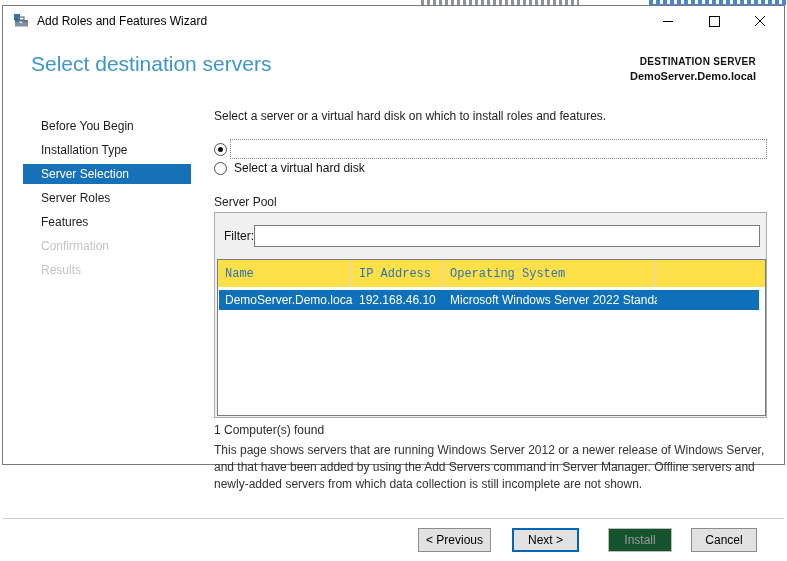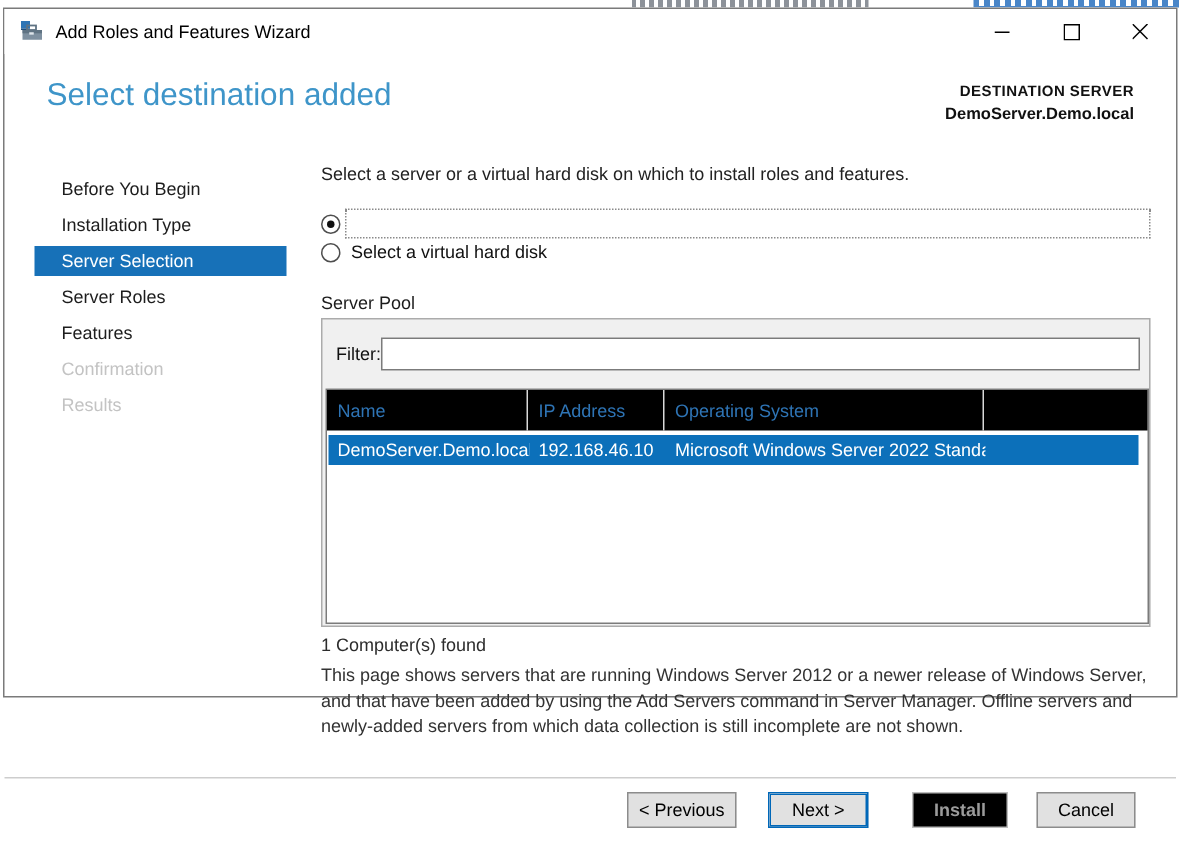--- a/index.html
+++ b/index.html
@@ -63,39 +63,39 @@
   .pool-box { position:absolute; top:206px; left:0; width:553px; height:206px;
     background:#f0f0f0; border:1px solid #ababab; }
   .filter-label { position:absolute; left:9px; top:16px; font-size:12px; color:#111; }
   .filter-input { position:absolute; left:39px; top:12px; width:506px; height:22px;
     border:1px solid #7b7b7b; background:#fff; font-size:12px; padding:0 4px;
     font-family:inherit; }
 
   .srv-table { position:absolute; left:2px; top:46px; width:549px; height:157px;
     background:#fff; border:1px solid #7b7b7b; }
   .srv-header { display:grid; grid-template-columns:134px 91px 213px 1fr; height:27px;
-    background:#000000; }
+    background:#fde047;font-family:Liberation Mono, monospace; }
   .srv-header .cell { display:flex; align-items:center; padding-left:7px; font-size:12px;
     color:#2e74b5; border-right:1px solid #d9d9d9; white-space:nowrap; overflow:hidden; }
   .srv-header .cell:last-child { border-right:none; }
   .srv-row { display:grid; grid-template-columns:134px 91px 213px 1fr; height:20px;
     margin:3px 6px 0 1px; background:#0c70ba; }
   .srv-row .cell { display:flex; align-items:center; padding-left:6px; font-size:12px;
     color:#fff; white-space:nowrap; overflow:hidden; }
 
   .count-text { position:absolute; top:417px; left:0; font-size:12px; color:#2c2c2c; }
   .desc-text { position:absolute; top:436px; left:0; width:553px; font-size:12px;
     line-height:17px; color:#333; }
 
   
   .footer-sep { position:absolute; left:0; top:512px; width:100%; height:1px; background:#cdcdcd; }
   .btn { position:absolute; top:522px; height:24px; background:#e1e1e1; border:1px solid #8c8c8c;
     font-size:12px; font-family:inherit; color:#000; padding:0; text-align:center; }
   .btn.default { border:1px solid #0067b8; box-shadow:inset 0 0 0 1px #0067b8; }
-  .btn.disabled { border-color:#bcbcbc; color:#9b9b9b; background:#000000;font-weight:bold; }
+  .btn.disabled { border-color:#bcbcbc; color:#9b9b9b; background:#14532d; }
   #btn-previous { left:415px; width:73px; }
   #btn-next { left:509px; width:67px; }
   #btn-install { left:605px; width:64px; }
   #btn-cancel { left:688px; width:66px; }
 </style>
 </head>
 <body>
 
 <div id="stage">
 
@@ -127,21 +127,21 @@
         </button>
         <button class="win-btn">
           <svg width="11" height="11" viewBox="0 0 11 11">
               <line x1="0" y1="0" x2="10" y2="10" stroke="#000" stroke-width="1"></line>
               <line x1="10" y1="0" x2="0" y2="10" stroke="#000" stroke-width="1"></line>
             </svg>
         </button>
       </div>
     </div>
 
-    <div class="page-title">Select destination added</div>
+    <div class="page-title">Select destination servers</div>
     <div class="dest-block">
       <div class="dest-label">DESTINATION SERVER</div>
       <div class="dest-server">DemoServer.Demo.local</div>
     </div>
 
     <div class="sidebar">
       <div class="side-item">Before You Begin</div>
       <div class="side-item">Installation Type</div>
       <div class="side-item selected">Server Selection</div>
       <div class="side-item">Server Roles</div>

